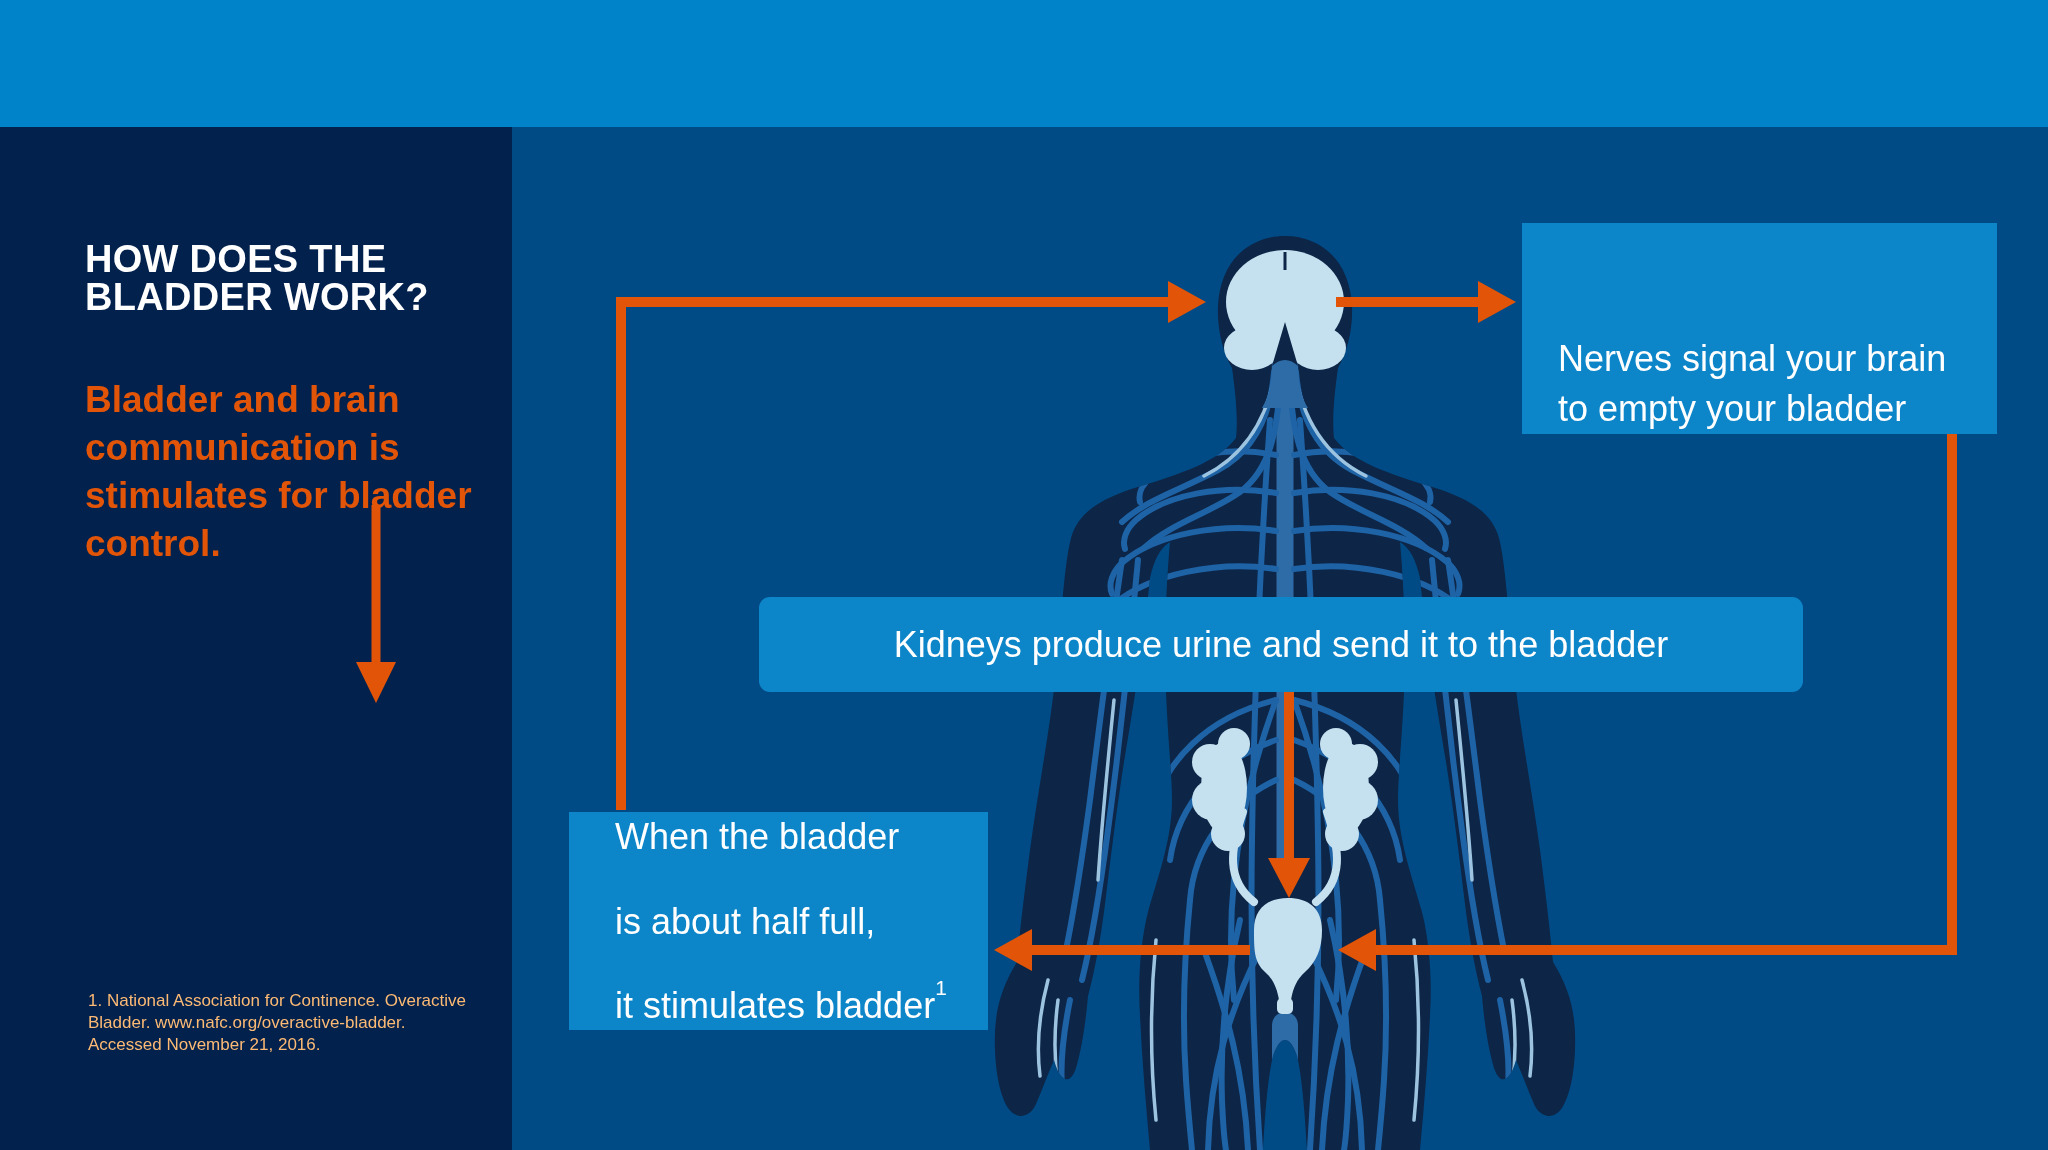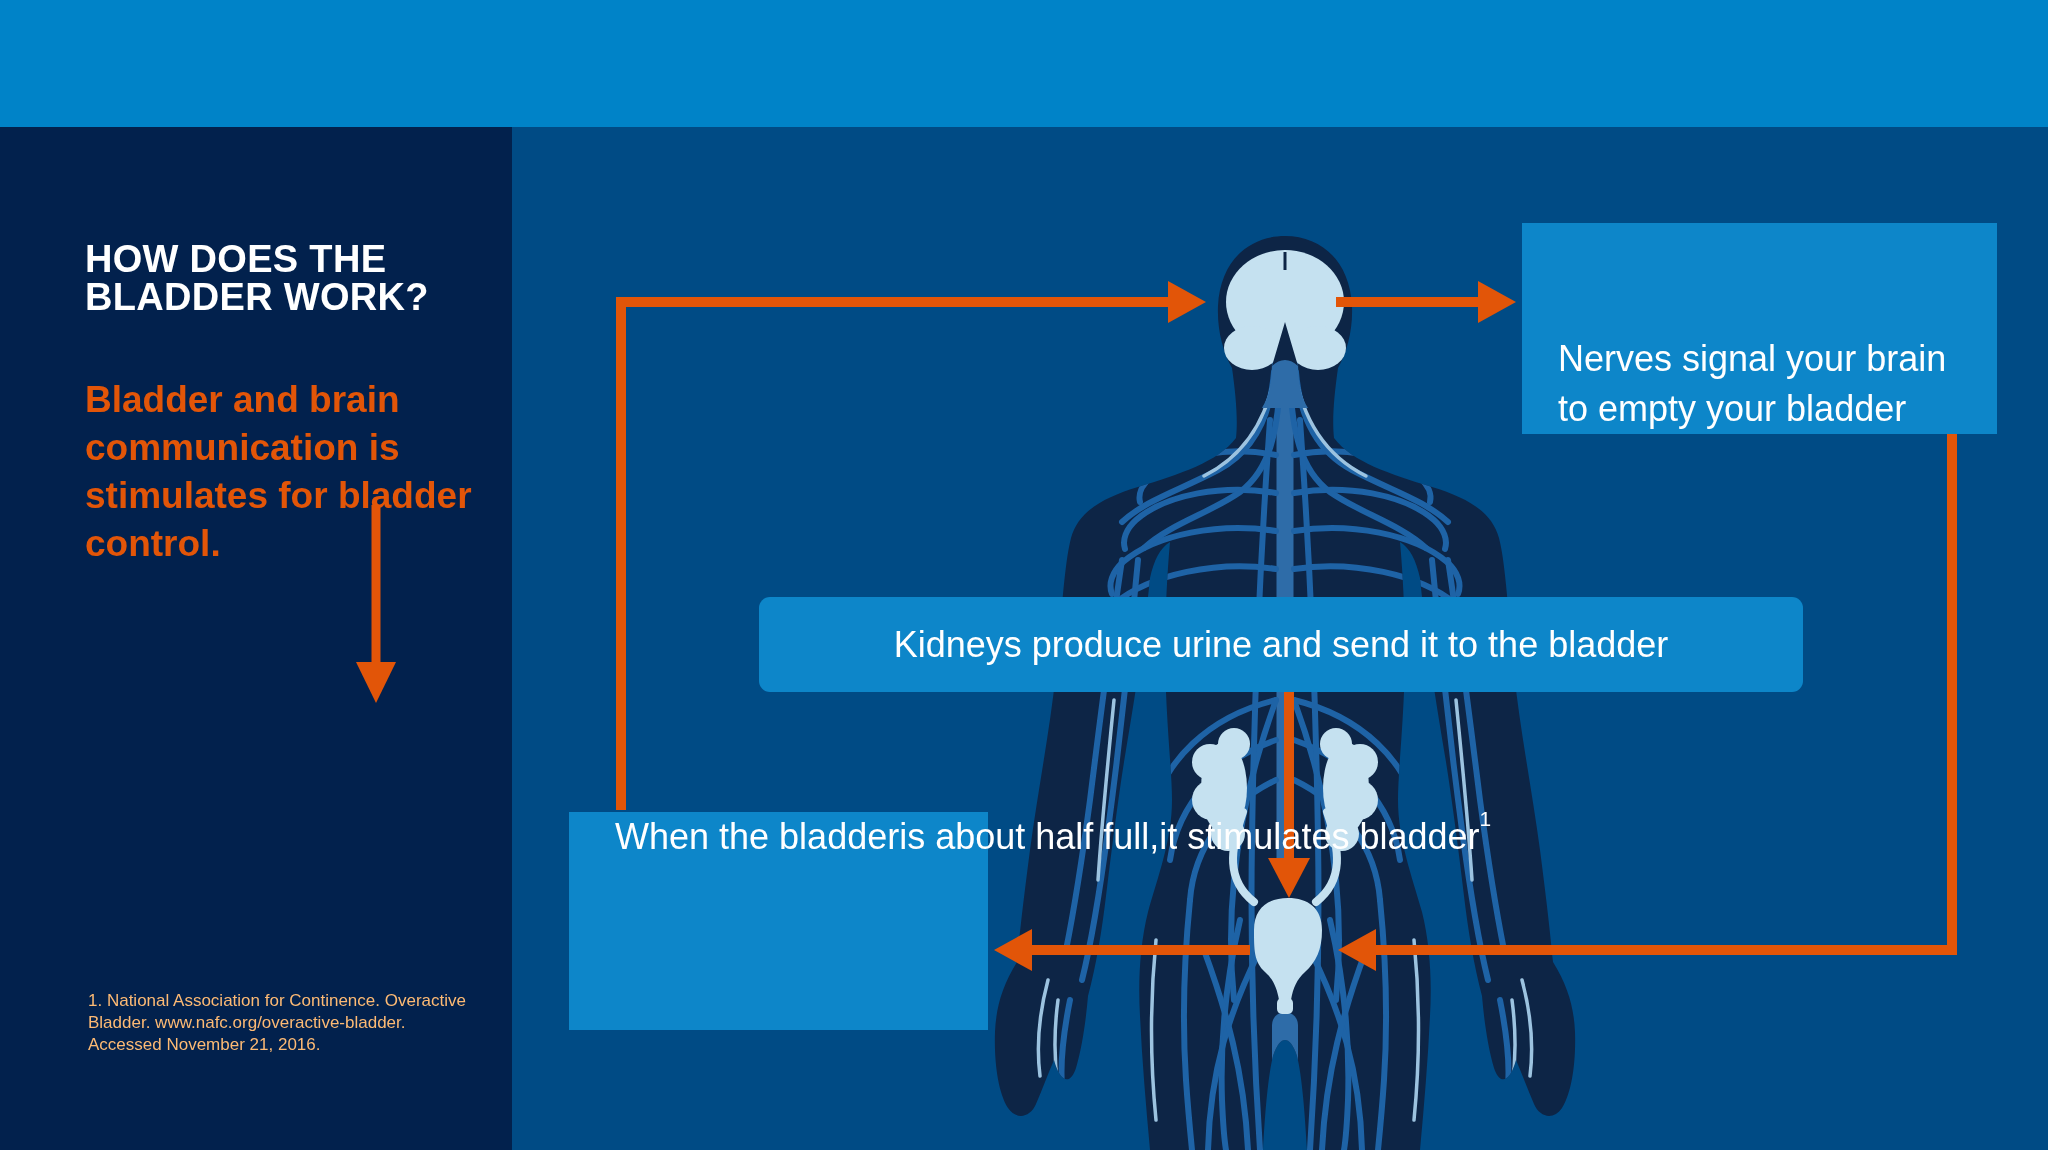--- a/index.html
+++ b/index.html
@@ -16,21 +16,21 @@
             font-size:17px;line-height:22px;white-space:nowrap;z-index:4;}
   .callout{position:absolute;background:#0d86c9;color:#ffffff;z-index:4;
            font-size:36px;line-height:50px;font-weight:400;}
   .callout .line{white-space:nowrap;}
   .callout-brain{left:1522px;top:223px;width:475px;height:211px;
                  display:flex;flex-direction:column;justify-content:flex-end;
                  box-sizing:border-box;padding-left:36px;}
   .callout-kidneys{left:759px;top:597px;width:1044px;height:95px;
                    display:flex;align-items:center;justify-content:center;border-radius:11px;}
   .callout-bladder{left:569px;top:812px;width:419px;height:218px;
-                   display:flex;justify-content:space-between;
+                   display:flex;flex-direction:column;justify-content:space-between;
                    box-sizing:border-box;padding-left:46px;line-height:49px;}
   .callout sup{font-size:58%;position:relative;top:-0.5em;line-height:0;}
 </style>
 </head>
 <body>
 
 <div class="stage">
 
   <div class="topbar"></div>
   <div class="left-panel"></div>

